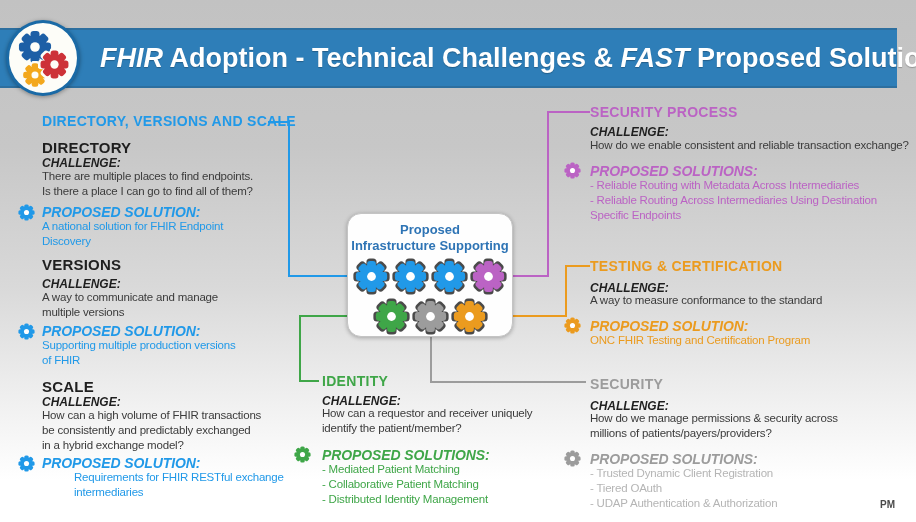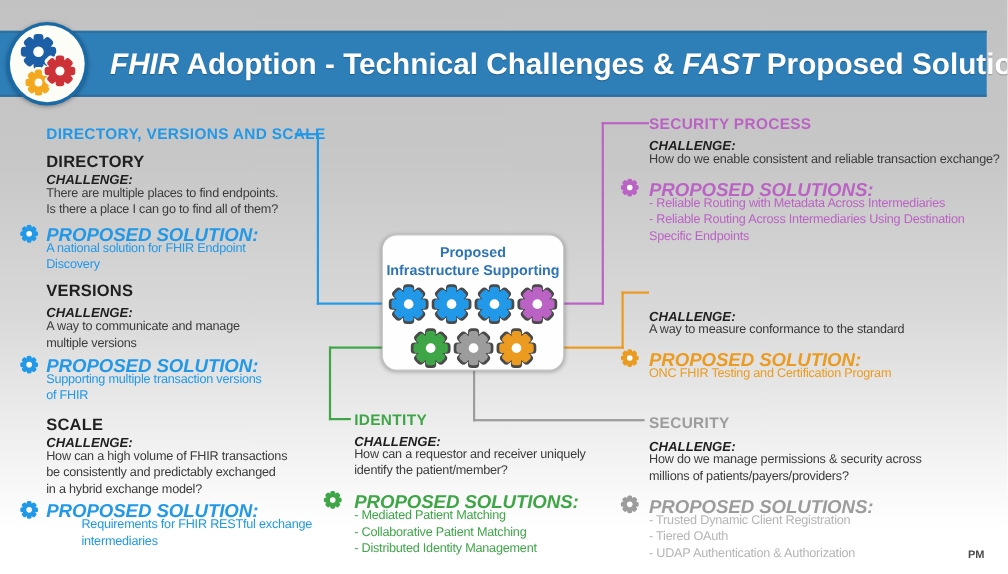--- a/index.html
+++ b/index.html
@@ -30,21 +30,21 @@
   .bg-yellow{left:12px; top:38px; width:28px; height:28px;}
   .bg-red{left:29px; top:25px; width:33px; height:33px;}
 
   
   .abs{position:absolute;}
   .pre{white-space:pre-line;}
   .grp-heading{font-size:14px; font-weight:bold; letter-spacing:0.3px; white-space:nowrap;}
   .sec-name{font-size:15px; font-weight:bold; color:#1f1f1f; letter-spacing:0.2px;}
   .lbl-ch{font-size:12px; font-weight:bold; font-style:italic; color:#1f1f1f;}
   .body-t{font-size:11.5px; letter-spacing:-0.2px; line-height:15px; color:#3b3b3b;}
-  .lbl-sol{font-size:17px; font-weight:bold; font-style:italic; letter-spacing:-0.1px; white-space:nowrap;}
+  .lbl-sol{font-size:14px; font-weight:bold; font-style:italic; letter-spacing:-0.1px; white-space:nowrap;}
   .sol-t{font-size:11.5px; letter-spacing:-0.2px; line-height:15px;}
   .r-heading{font-size:14px; font-weight:bold; letter-spacing:0.3px; white-space:nowrap;}
 
   
   .line{position:absolute; background-color:currentColor;}
 
   
   .hub{
     position:absolute; left:347px; top:213px; width:166px; height:124px;
     background:#fefefe; border:1px solid #c4c4c4; border-radius:14px;
@@ -191,21 +191,21 @@
 
   <div class="abs sec-name" style="left:42px;top:256px;">VERSIONS</div>
   <div class="abs lbl-ch" style="left:42px;top:277px;">CHALLENGE:</div>
   <div class="abs body-t pre" style="left:42px;top:290px;width:260px;">A way to communicate and manage
 multiple versions</div>
   <svg class="gear-bullet" style="left: 18px; top: 323px; color: rgb(33, 153, 232);" viewBox="-12 -12 24 24">
       <use href="#gearshape" fill="currentColor"></use>
       <circle r="3.6" fill="#fff"></circle>
     </svg>
   <div class="abs lbl-sol" style="left: 42px; top: 323px; color: rgb(33, 153, 232);">PROPOSED SOLUTION:</div>
-  <div class="abs sol-t pre" style="left: 42px; top: 338px; width: 250px; color: rgb(33, 153, 232);">Supporting multiple transaction versions
+  <div class="abs sol-t pre" style="left: 42px; top: 338px; width: 250px; color: rgb(33, 153, 232);">Supporting multiple production versions
 of FHIR</div>
 
   <div class="abs sec-name" style="left:42px;top:378px;">SCALE</div>
   <div class="abs lbl-ch" style="left:42px;top:395px;">CHALLENGE:</div>
   <div class="abs body-t pre" style="left:42px;top:408px;width:260px;">How can a high volume of FHIR transactions
 be consistently and predictably exchanged
 in a hybrid exchange model?</div>
   <svg class="gear-bullet" style="left: 18px; top: 455px; color: rgb(33, 153, 232);" viewBox="-12 -12 24 24">
       <use href="#gearshape" fill="currentColor"></use>
       <circle r="3.6" fill="#fff"></circle>
@@ -219,20 +219,21 @@
   <div class="abs body-t pre" style="left:590px;top:138px;width:326px;">How do we enable consistent and reliable transaction exchange?</div>
   <svg class="gear-bullet" style="left: 564px; top: 162px; color: rgb(187, 99, 196);" viewBox="-12 -12 24 24">
       <use href="#gearshape" fill="currentColor"></use>
       <circle r="3.6" fill="#fff"></circle>
     </svg>
   <div class="abs lbl-sol" style="left: 590px; top: 163px; color: rgb(187, 99, 196);">PROPOSED SOLUTIONS:</div>
   <div class="abs sol-t pre" style="left: 590px; top: 178px; width: 326px; color: rgb(187, 99, 196);">- Reliable Routing with Metadata Across Intermediaries
 - Reliable Routing Across Intermediaries Using Destination
 Specific Endpoints</div>
 
+  <div class="abs r-heading" style="left: 590px; top: 258px; color: rgb(235, 155, 31);">TESTING &amp; CERTIFICATION</div>
   <div class="abs lbl-ch" style="left:590px;top:281px;">CHALLENGE:</div>
   <div class="abs body-t pre" style="left:590px;top:293px;width:326px;">A way to measure conformance to the standard</div>
   <svg class="gear-bullet" style="left: 564px; top: 317px; color: rgb(235, 155, 31);" viewBox="-12 -12 24 24">
       <use href="#gearshape" fill="currentColor"></use>
       <circle r="3.6" fill="#fff"></circle>
     </svg>
   <div class="abs lbl-sol" style="left: 590px; top: 318px; color: rgb(235, 155, 31);">PROPOSED SOLUTION:</div>
   <div class="abs sol-t pre" style="left: 590px; top: 333px; width: 326px; color: rgb(235, 155, 31);">ONC FHIR Testing and Certification Program</div>
 
   <div class="abs r-heading" style="left: 322px; top: 373px; color: rgb(63, 166, 72);">IDENTITY</div>

